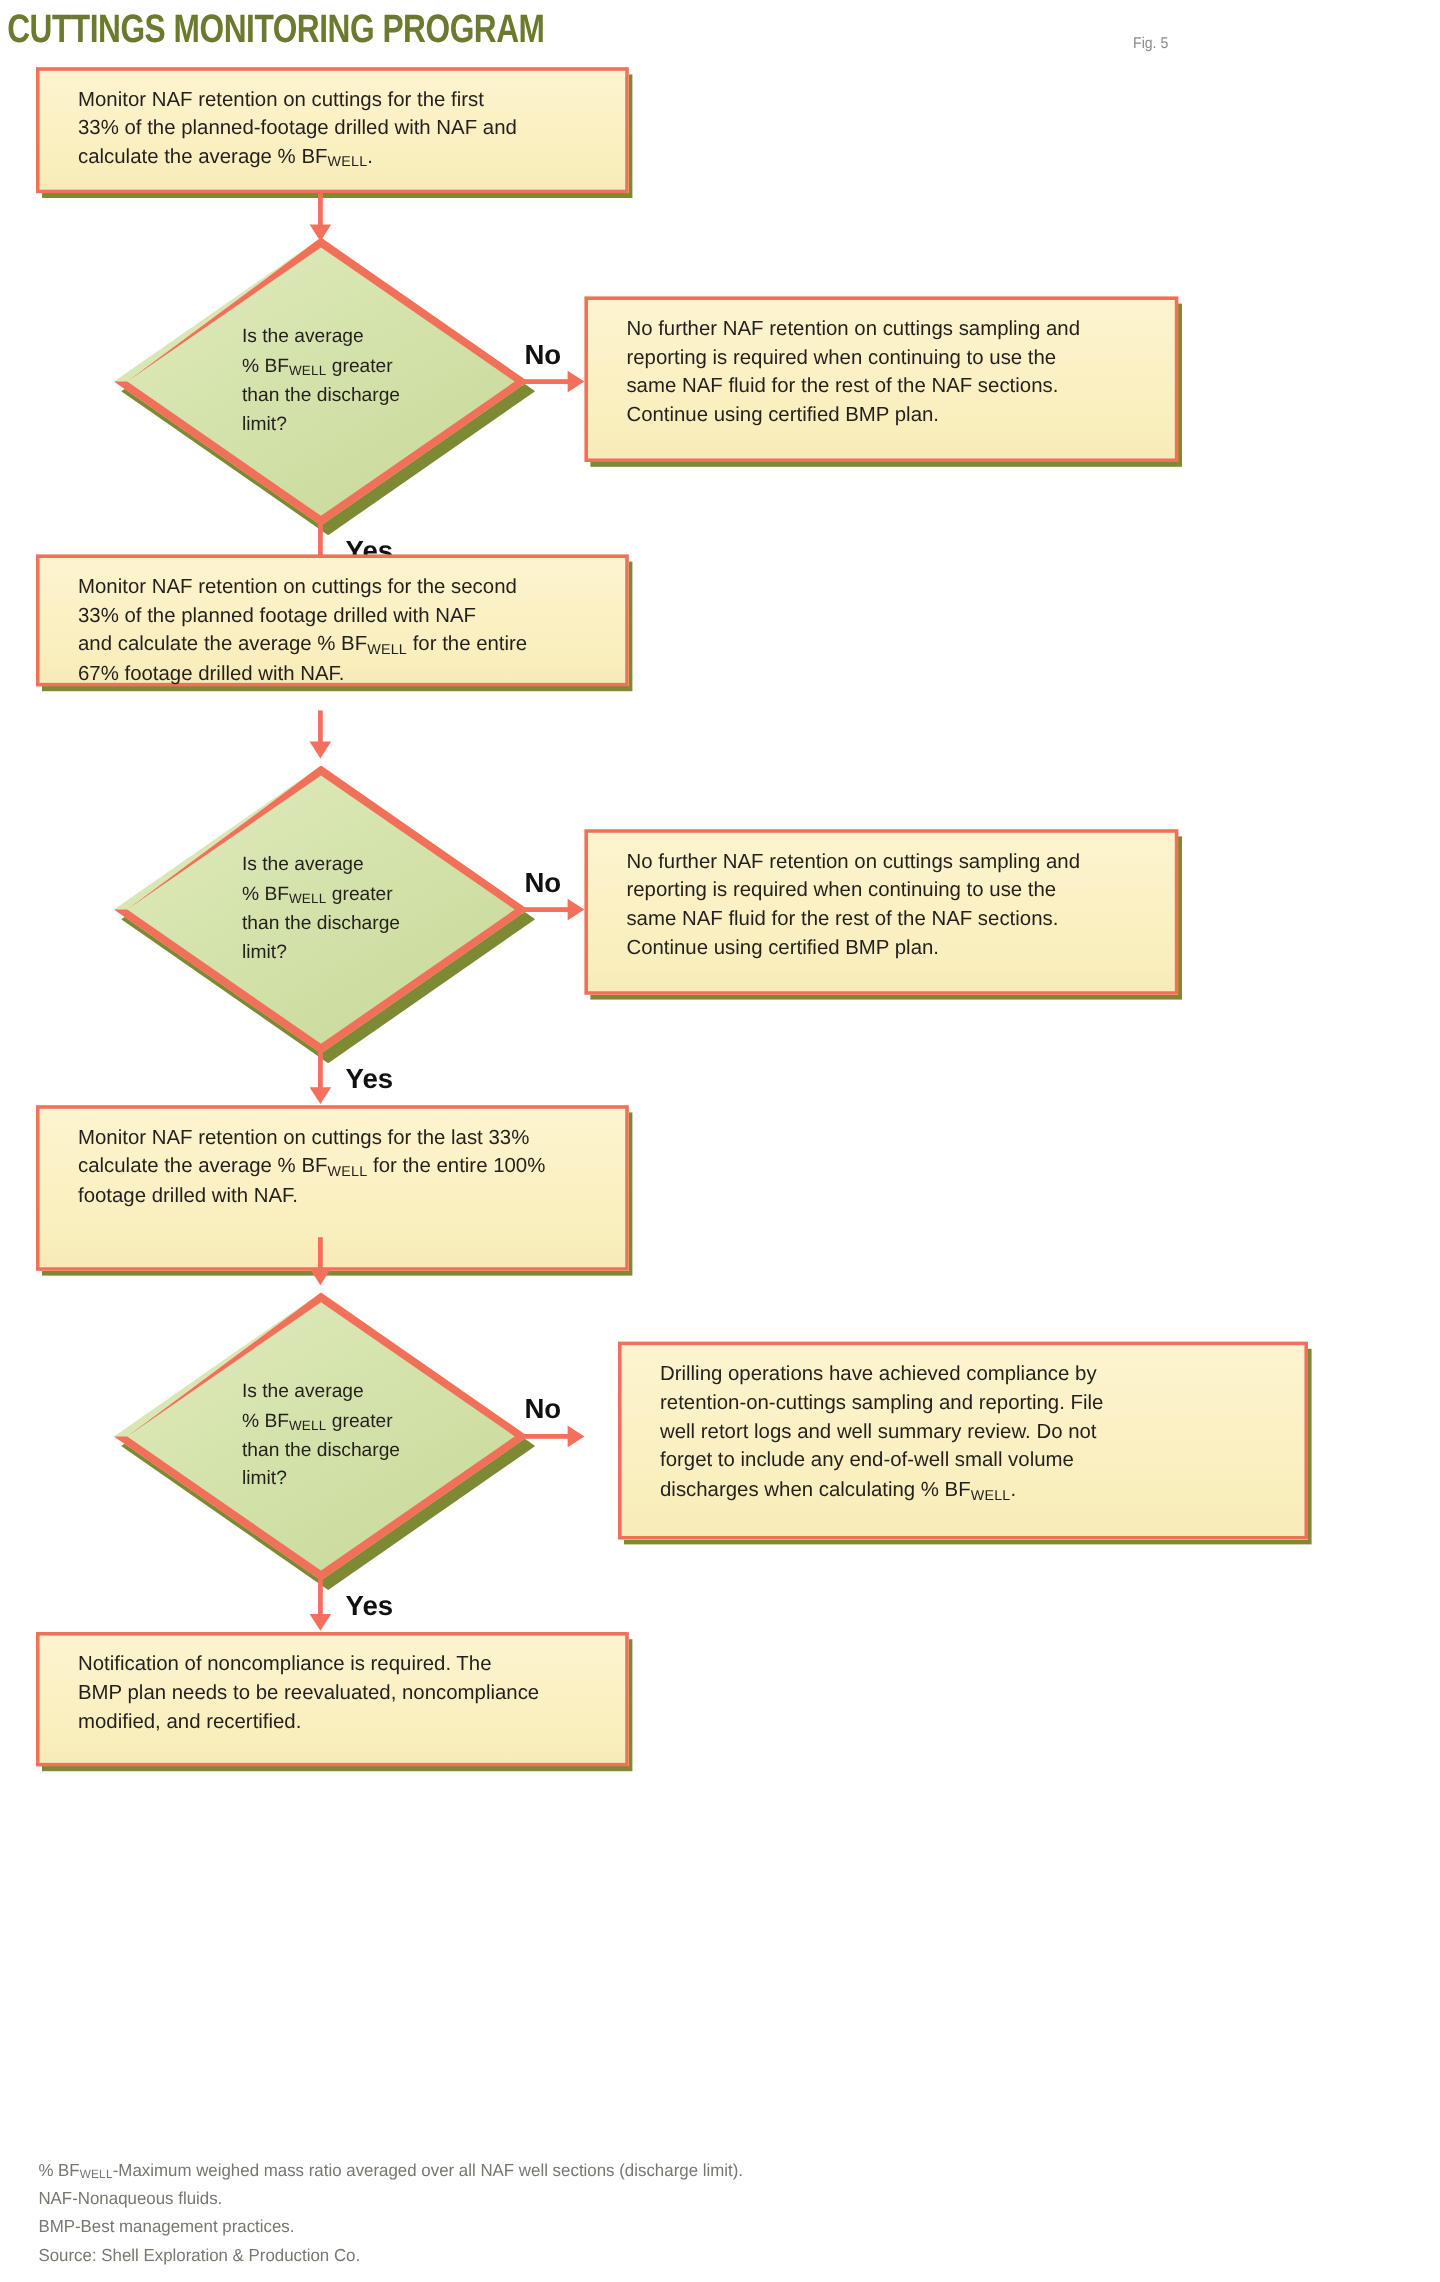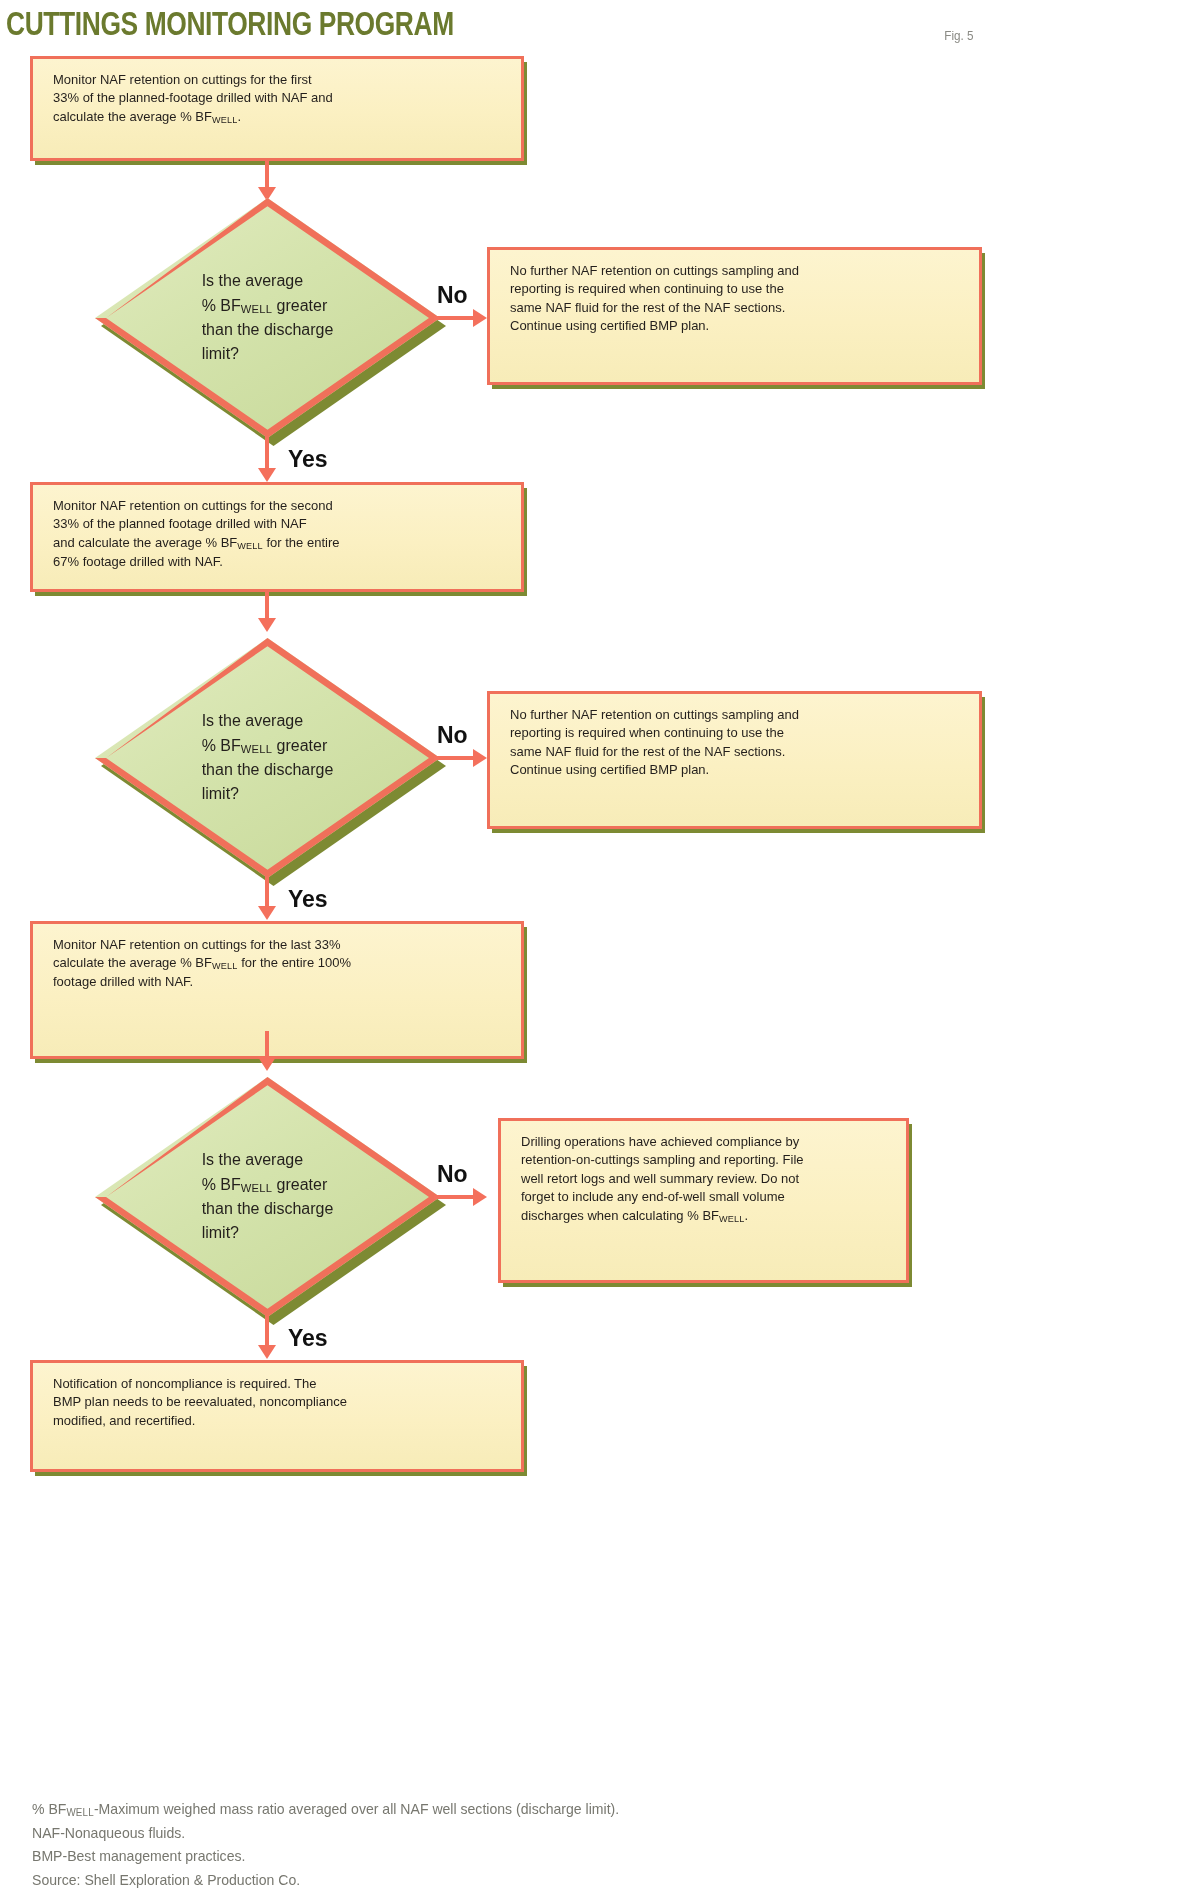--- a/index.html
+++ b/index.html
@@ -30,22 +30,22 @@
     transform:scaleX(0.9);transform-origin:right top;
   }
 
   
   .node{position:absolute;box-sizing:border-box;}
 
   .proc{
     background:linear-gradient(180deg,#fdf4cf 0%,#fbf0c2 55%,#f7ecb8 100%);
     border:3px solid #f0705a;
     box-shadow:4px 5px 0 -1px #7d8a33;
-    padding:12px 14px 10px 20px;
-    font-size:13px;
+    padding:12px 14px 10px 32px;
+    font-size:17px;
     line-height:1.42;
     color:#231f1c;
     font-weight:500;
   }
   .proc .ln{display:block;white-space:nowrap;}
 
   .diamond-wrap{position:absolute;}
   .diamond{
     position:absolute;left:0;top:0;width:100%;height:100%;
   }
@@ -143,21 +143,21 @@
   <span class="ln">No further NAF retention on cuttings sampling and</span>
   <span class="ln">reporting is required when continuing to use the</span>
   <span class="ln">same NAF fluid for the rest of the NAF sections.</span>
   <span class="ln">Continue using certified BMP plan.</span>
 </div>
 
 <div class="vline" style="left:265px;top:436px;height:36px;"></div>
 <div class="arrow-down" style="left:258px;top:468px;"></div>
 <div class="edge-label" style="left:288px;top:446px;">Yes</div>
 
-<div class="node proc" style="left:30px;top:482px;width:494px;height:110px;">
+<div class="node proc" style="left:30px;top:462px;width:494px;height:110px;">
   <span class="ln">Monitor NAF retention on cuttings for the second</span>
   <span class="ln">33% of the planned footage drilled with NAF</span>
   <span class="ln"><span>and calculate the average % BF</span><sub>WELL</sub><span> for the entire</span></span>
   <span class="ln">67% footage drilled with NAF.</span>
 </div>
 
 <div class="vline" style="left:265px;top:592px;height:28px;"></div>
 <div class="arrow-down" style="left:258px;top:618px;"></div>
 
 <div class="diamond-wrap" style="left:95px;top:638px;width:345px;height:240px;">
@@ -213,21 +213,21 @@
       <span class="ln">than the discharge</span>
       <span class="ln">limit?</span>
     </div>
   </div>
 </div>
 
 <div class="hline" style="left:434px;top:1195px;width:42px;"></div>
 <div class="arrow-right" style="left:473px;top:1188px;"></div>
 <div class="edge-label" style="left:437px;top:1161px;">No</div>
 
-<div class="node proc" style="left:498px;top:1118px;width:411px;height:165px;">
+<div class="node proc" style="left:515px;top:1118px;width:575px;height:165px;">
   <span class="ln">Drilling operations have achieved compliance by</span>
   <span class="ln">retention-on-cuttings sampling and reporting. File</span>
   <span class="ln">well retort logs and well summary review. Do not</span>
   <span class="ln">forget to include any end-of-well small volume</span>
   <span class="ln"><span>discharges when calculating % BF</span><sub>WELL</sub><span>.</span></span>
 </div>
 
 <div class="vline" style="left:265px;top:1315px;height:34px;"></div>
 <div class="arrow-down" style="left:258px;top:1345px;"></div>
 <div class="edge-label" style="left:288px;top:1325px;">Yes</div>

